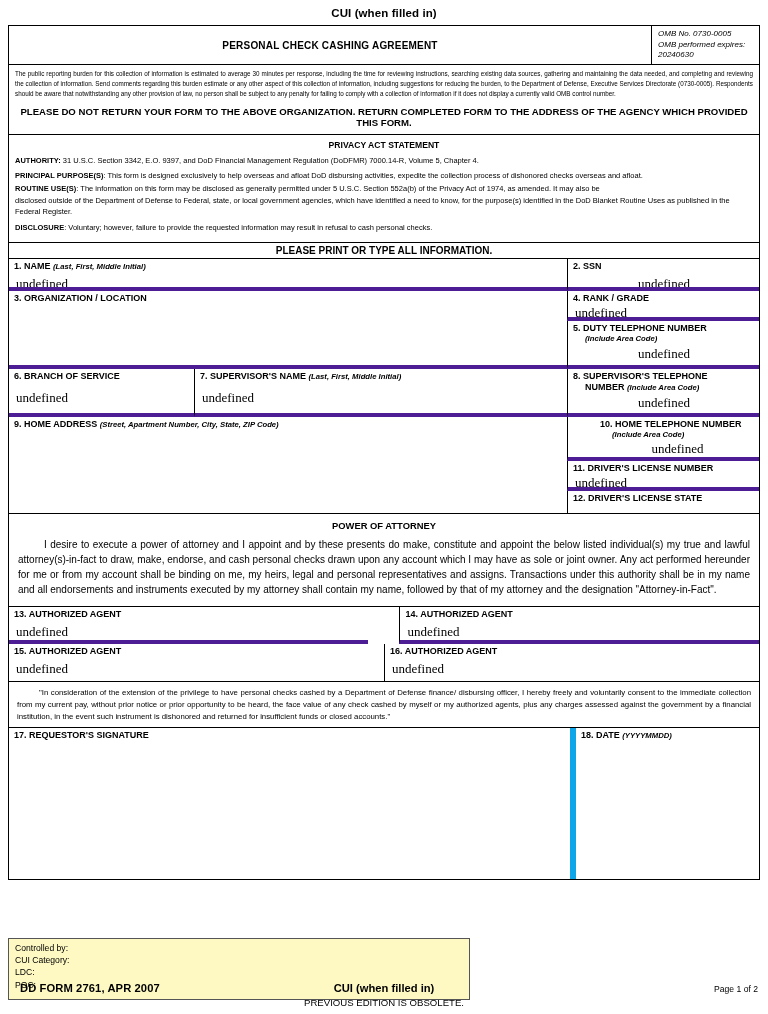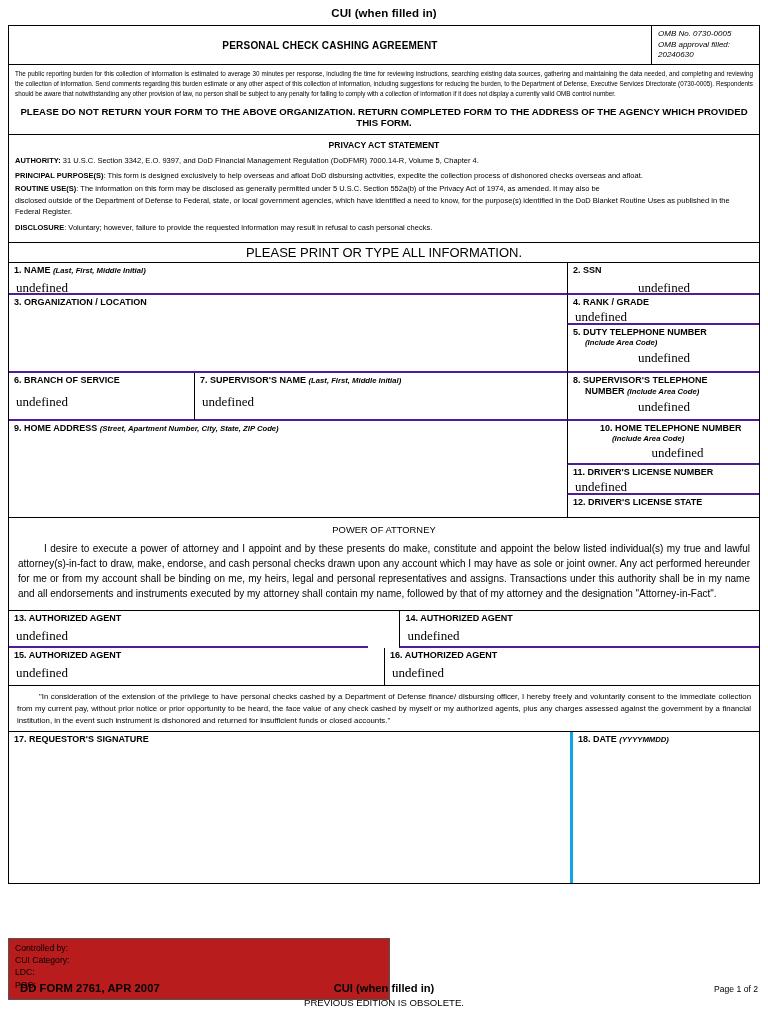--- a/index.html
+++ b/index.html
@@ -79,32 +79,32 @@
     font-size: 7.5px;
     line-height: 1.42;
   }
   .privacy p.tight { margin-bottom: 2px; }
   .privacy b { font-weight: bold; }
 
   
   .print-bar {
     border-bottom: 1px solid #000;
     text-align: center;
-    font-size: 13px;
-    font-weight: normal;
+    font-size: 10px;
+    font-weight: bold;
     padding: 2px 0 2px 0;
   }
 
   
   .grid { width: 100%; }
   .row { display: flex; }
   .cell {
     position: relative;
     padding: 2px 4px 2px 5px;
-    border-bottom: 2px solid #4c1d95;
+    border-bottom: 4px solid #4c1d95;
     overflow: hidden;
   }
   .cell.vline { border-left: 1px solid #000; }
   .lbl {
     font-size: 9px;
     font-weight: bold;
     line-height: 1.22;
     white-space: nowrap;
   }
   .lbl .it { font-style: italic; font-weight: bold; font-size: 7.7px; }
@@ -133,21 +133,21 @@
 
   
   .poa {
     border-top: 1.6px solid #000;
     border-bottom: 1.6px solid #000;
     padding: 6px 7px 7px 7px;
   }
   .poa-head {
     text-align: center;
     font-size: 9.4px;
-    font-weight: normal;
+    font-weight: bold;
     margin-bottom: 6px;
   }
   .poa p {
     margin: 2px;
     font-size: 10px;
     line-height: 1.5;
     text-align: justify;
     text-indent: 26px;
   }
 
@@ -161,31 +161,31 @@
     margin: 0;
     font-size: 7.8px;
     line-height: 1.5;
     text-align: justify;
     text-indent: 22px;
   }
 
   
   .sigrow { display: flex; }
   .sigcell { padding: 2px 4px 2px 5px; }
-  .sigcell.vline { border-left: 3px solid #0ea5e9; margin-left: 12px; }
+  .sigcell.vline { border-left: 6px solid #0ea5e9; margin-left: 12px; }
 
   
   .cuibox {
     position: absolute;
     left: 8px;
     top: 938px;
-    width: 382px;
+    width: 462px;
     height: 62px;
     border: 1px solid #555;
-    background: #b91c1c;
+    background: #fef9c3;
     padding: 3px 0 0 6px;
     font-size: 8.6px;
     line-height: 1.42;
   }
 
   
   .footer {
     position: absolute;
     left: 8px;
     right: 8px;
@@ -215,21 +215,21 @@
 <div class="page">
 
   <div class="cui-top">CUI (when filled in)</div>
 
   <div class="form-frame">
 
     <div class="title-row">
       <div class="title-cell">PERSONAL CHECK CASHING AGREEMENT</div>
       <div class="omb-cell">
         <div>OMB No. 0730-0005</div>
-        <div>OMB approval filled:</div>
+        <div>OMB performed expires:</div>
         <div>20240630</div>
       </div>
     </div>
 
     <div class="burden">
       <p>The public reporting burden for this collection of information is estimated to average 30 minutes per response, including the time for reviewing instructions, searching existing data sources, gathering and maintaining the data needed, and completing and reviewing the collection of information.  Send comments regarding this burden estimate or any other aspect of this collection of information, including suggestions for reducing the burden, to the Department of Defense, Executive Services Directorate (0730-0005). Respondents should be aware that notwithstanding any other provision of law, no person shall be subject to any penalty for failing to comply with a collection of information if it does not display a currently valid OMB control number.</p>
       <div class="notice">PLEASE DO NOT RETURN YOUR FORM TO THE ABOVE ORGANIZATION.  RETURN COMPLETED FORM TO THE ADDRESS OF THE AGENCY WHICH PROVIDED THIS FORM.</div>
     </div>
 
     <div class="privacy">

